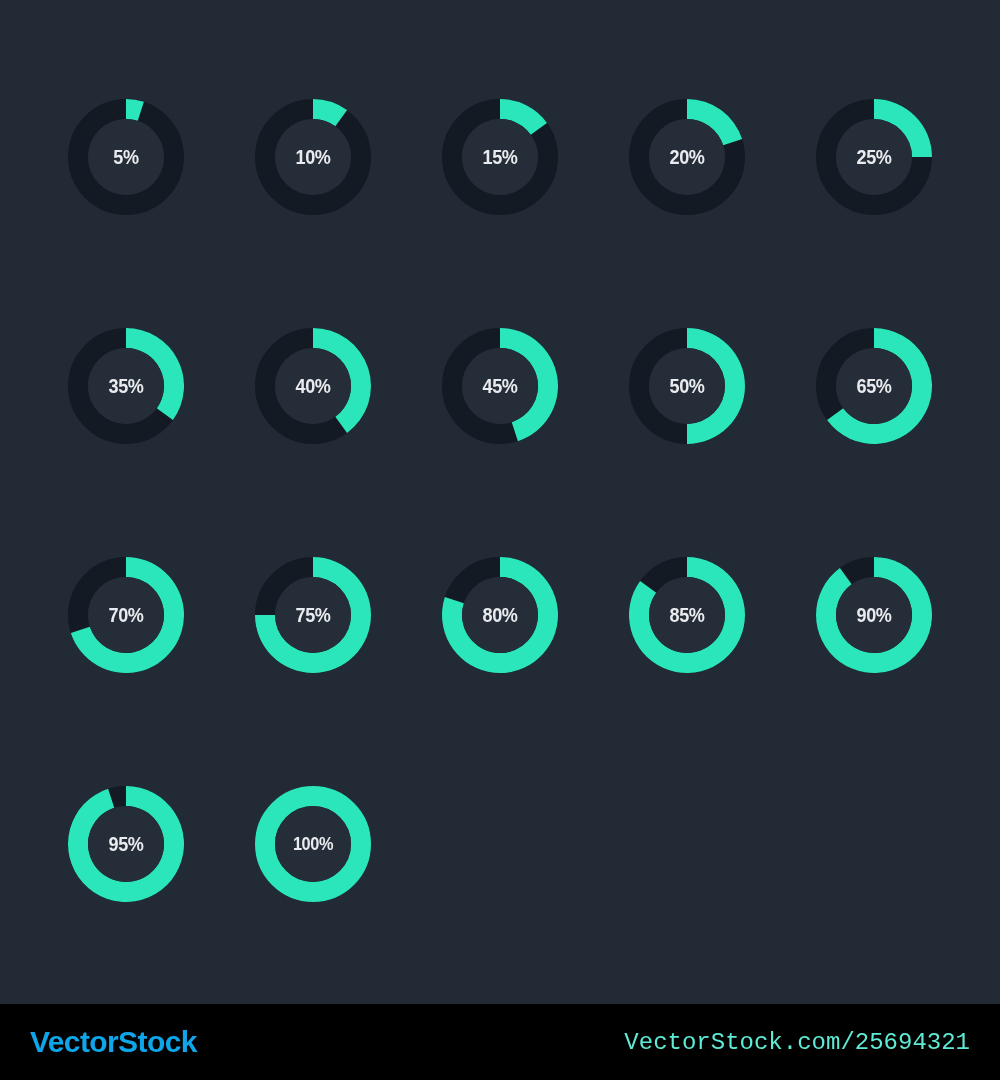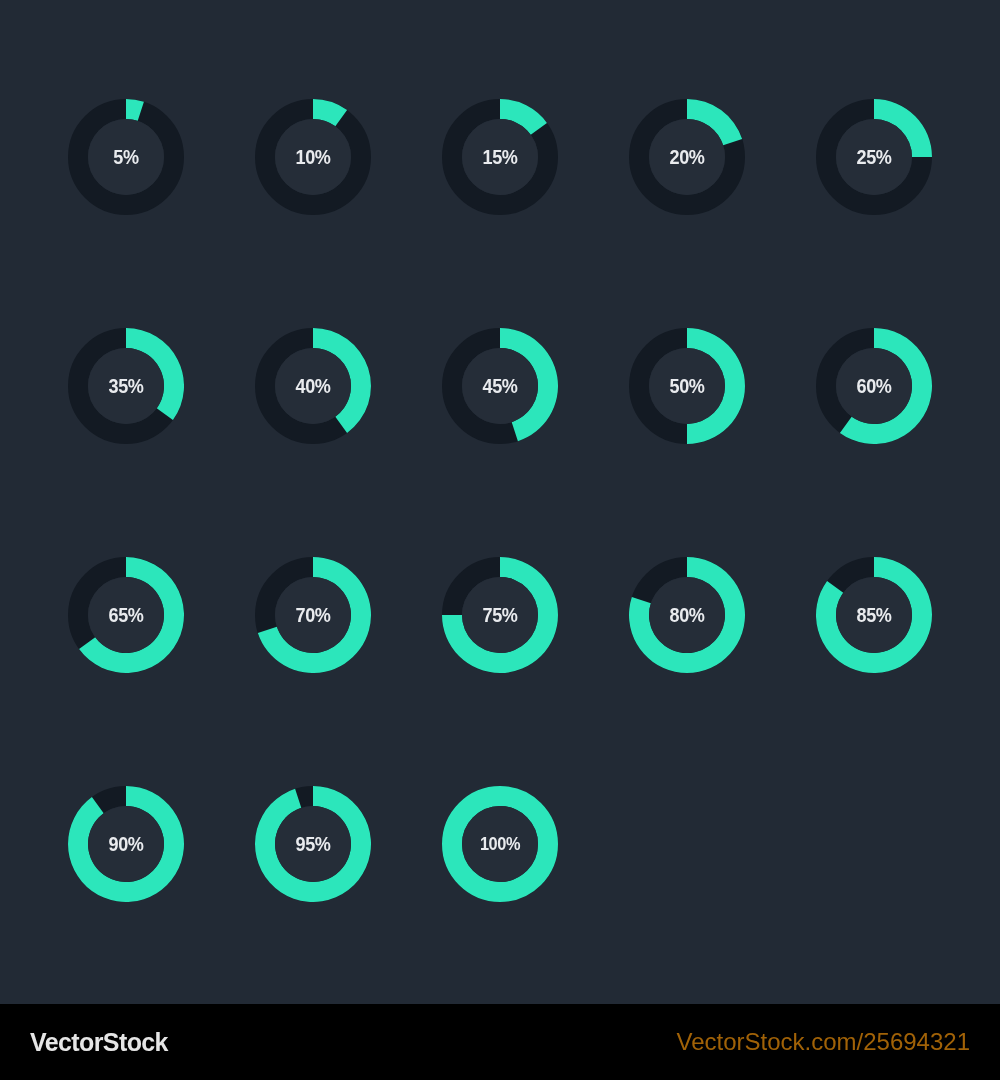--- a/index.html
+++ b/index.html
@@ -90,34 +90,34 @@
     width: 1000px;
     height: 76px;
     background: #000000;
   }
 
   #footer-brand {
     position: absolute;
     left: 30px;
     top: 50%;
     transform: translateY(-50%);
-    color: #e5e5e5;
+    color: #0ea5e9;
     font-family: "Liberation Sans", sans-serif;
     font-weight: bold;
-    font-size: 25px;
+    font-size: 30px;
     letter-spacing: -0.6px;
   }
 
   #footer-url {
     position: absolute;
     right: 30px;
     top: 50%;
     transform: translateY(-50%);
-    color: #a16207;
-    font-family: Liberation Sans, sans-serif;
+    color: #5eead4;
+    font-family: Liberation Mono, monospace;
     font-size: 24px;
     letter-spacing: 0px;
   }
 </style>
 </head>
 <body>
 
 <div id="stage">
 
   <div id="chart-area">
@@ -203,30 +203,20 @@
           </div>
         </div>
         <div class="gauge-cell">
           <div class="gauge">
             <svg viewBox="0 0 116 116">
               <circle cx="58" cy="58" r="48" fill="none" stroke="#131a23" stroke-width="20"></circle>
               <path d="M 58 0 A 58 58 0 0 1 58 116 L 58 96 A 38 38 0 0 0 58 20 Z" fill="#2ce6bb"></path>
               <circle cx="58" cy="58" r="38" fill="#252d38"></circle>
             </svg>
             <div class="gauge-label">50%</div>
-          </div>
-        </div>
-        <div class="gauge-cell">
-          <div class="gauge">
-            <svg viewBox="0 0 116 116">
-              <circle cx="58" cy="58" r="48" fill="none" stroke="#131a23" stroke-width="20"></circle>
-              <path d="M 58 0 A 58 58 0 1 1 23.908455367036566 104.92298567374695 L 35.66416041288603 88.742645786248 A 38 38 0 1 0 58 20 Z" fill="#2ce6bb"></path>
-              <circle cx="58" cy="58" r="38" fill="#252d38"></circle>
-            </svg>
-            <div class="gauge-label">60%</div>
           </div>
         </div>
         <div class="gauge-cell">
           <div class="gauge">
             <svg viewBox="0 0 116 116">
               <circle cx="58" cy="58" r="48" fill="none" stroke="#131a23" stroke-width="20"></circle>
               <path d="M 58 0 A 58 58 0 1 1 11.077014326253057 92.09154463296345 L 27.257354213752002 80.33583958711398 A 38 38 0 1 0 58 20 Z" fill="#2ce6bb"></path>
               <circle cx="58" cy="58" r="38" fill="#252d38"></circle>
             </svg>
             <div class="gauge-label">65%</div>

